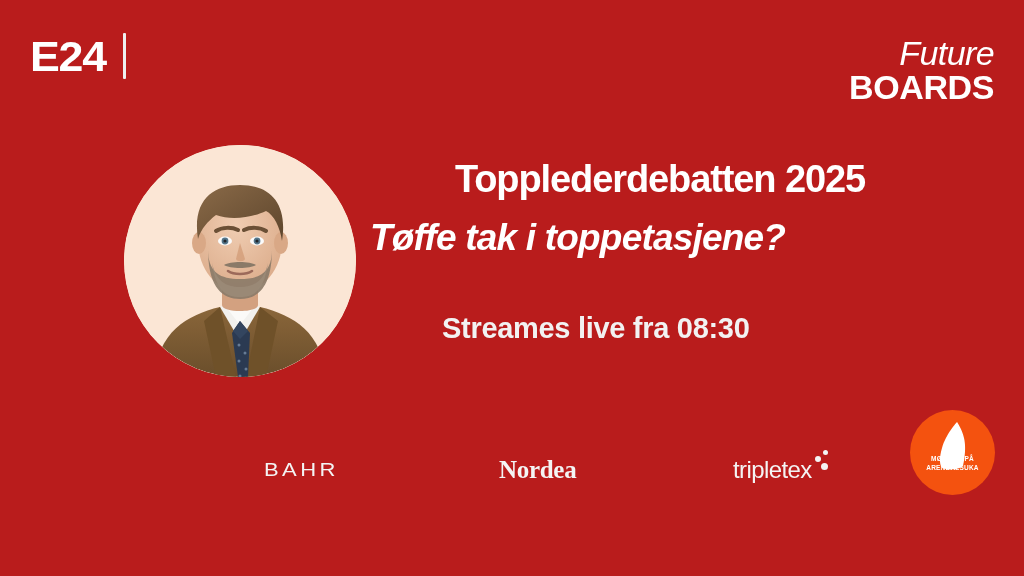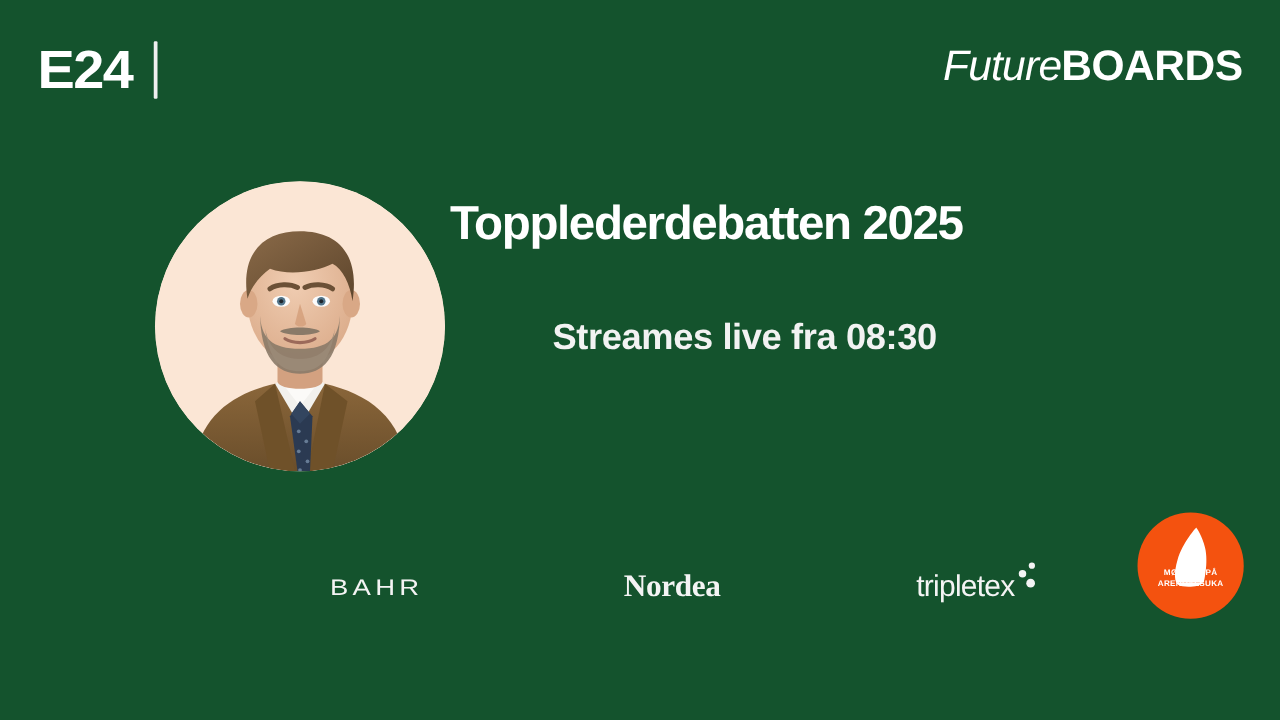--- a/index.html
+++ b/index.html
@@ -4,21 +4,21 @@
 <style>
   html, body {
     margin: 0;
     padding: 0;
     background: #0d0d0d;
   }
   #stage {
     position: relative;
     width: 1024px;
     height: 576px;
-    background: #14532d;
+    background: #b91c1c;
     overflow: hidden;
     font-family: "Liberation Sans", sans-serif;
     color: #ffffff;
     -webkit-font-smoothing: antialiased;
   }
 
   
   #header {
     position: absolute;
     left: 0; top: 0;
@@ -51,20 +51,21 @@
     border-radius: 1px;
   }
 
   #fb-logo {
     position: absolute;
     right: 30px;
     top: 36px;
     display: flex;
     align-items: flex-end;
     line-height: 1;
+    flex-direction: column;
   }
   #fb-future {
     font-family: "Liberation Sans", sans-serif;
     font-style: italic;
     font-weight: 500;
     font-size: 34px;
     letter-spacing: -0.6px;
     color: #ffffff;
   }
   #fb-boards {
@@ -97,20 +98,21 @@
   }
   #event-title {
     font-family: "Liberation Sans", sans-serif;
     font-weight: 700;
     font-size: 38px;
     letter-spacing: -1.1px;
     line-height: 1.05;
     color: #ffffff;
     margin: 0;
     white-space: nowrap;
+    text-align: center;
   }
   #event-subtitle {
     font-family: "Liberation Sans", sans-serif;
     font-weight: 700;
     font-style: italic;
     font-size: 37px;
     letter-spacing: -0.8px;
     line-height: 1.05;
     color: #ffffff;
     margin: 0;
@@ -310,20 +312,21 @@
 
         <path d="M100 120 C106 116 126 116 132 120 C126 124 106 124 100 120 Z" fill="#8a7a68"></path>
 
         <path d="M104 126 C110 130 122 130 128 126" stroke="#9c6a5a" stroke-width="2.6" fill="none" stroke-linecap="round"></path>
       </g>
     </svg>
   </div>
 
   <div id="main-text">
     <h1 id="event-title">Topplederdebatten 2025</h1>
+    <h2 id="event-subtitle">Tøffe tak i toppetasjene?</h2>
     <p id="stream-info">Streames live fra 08:30</p>
   </div>
 
   <div id="sponsors">
 
 
     <div class="sponsor" id="sponsor-bahr">
       <span>BAHR</span>
     </div>
 

